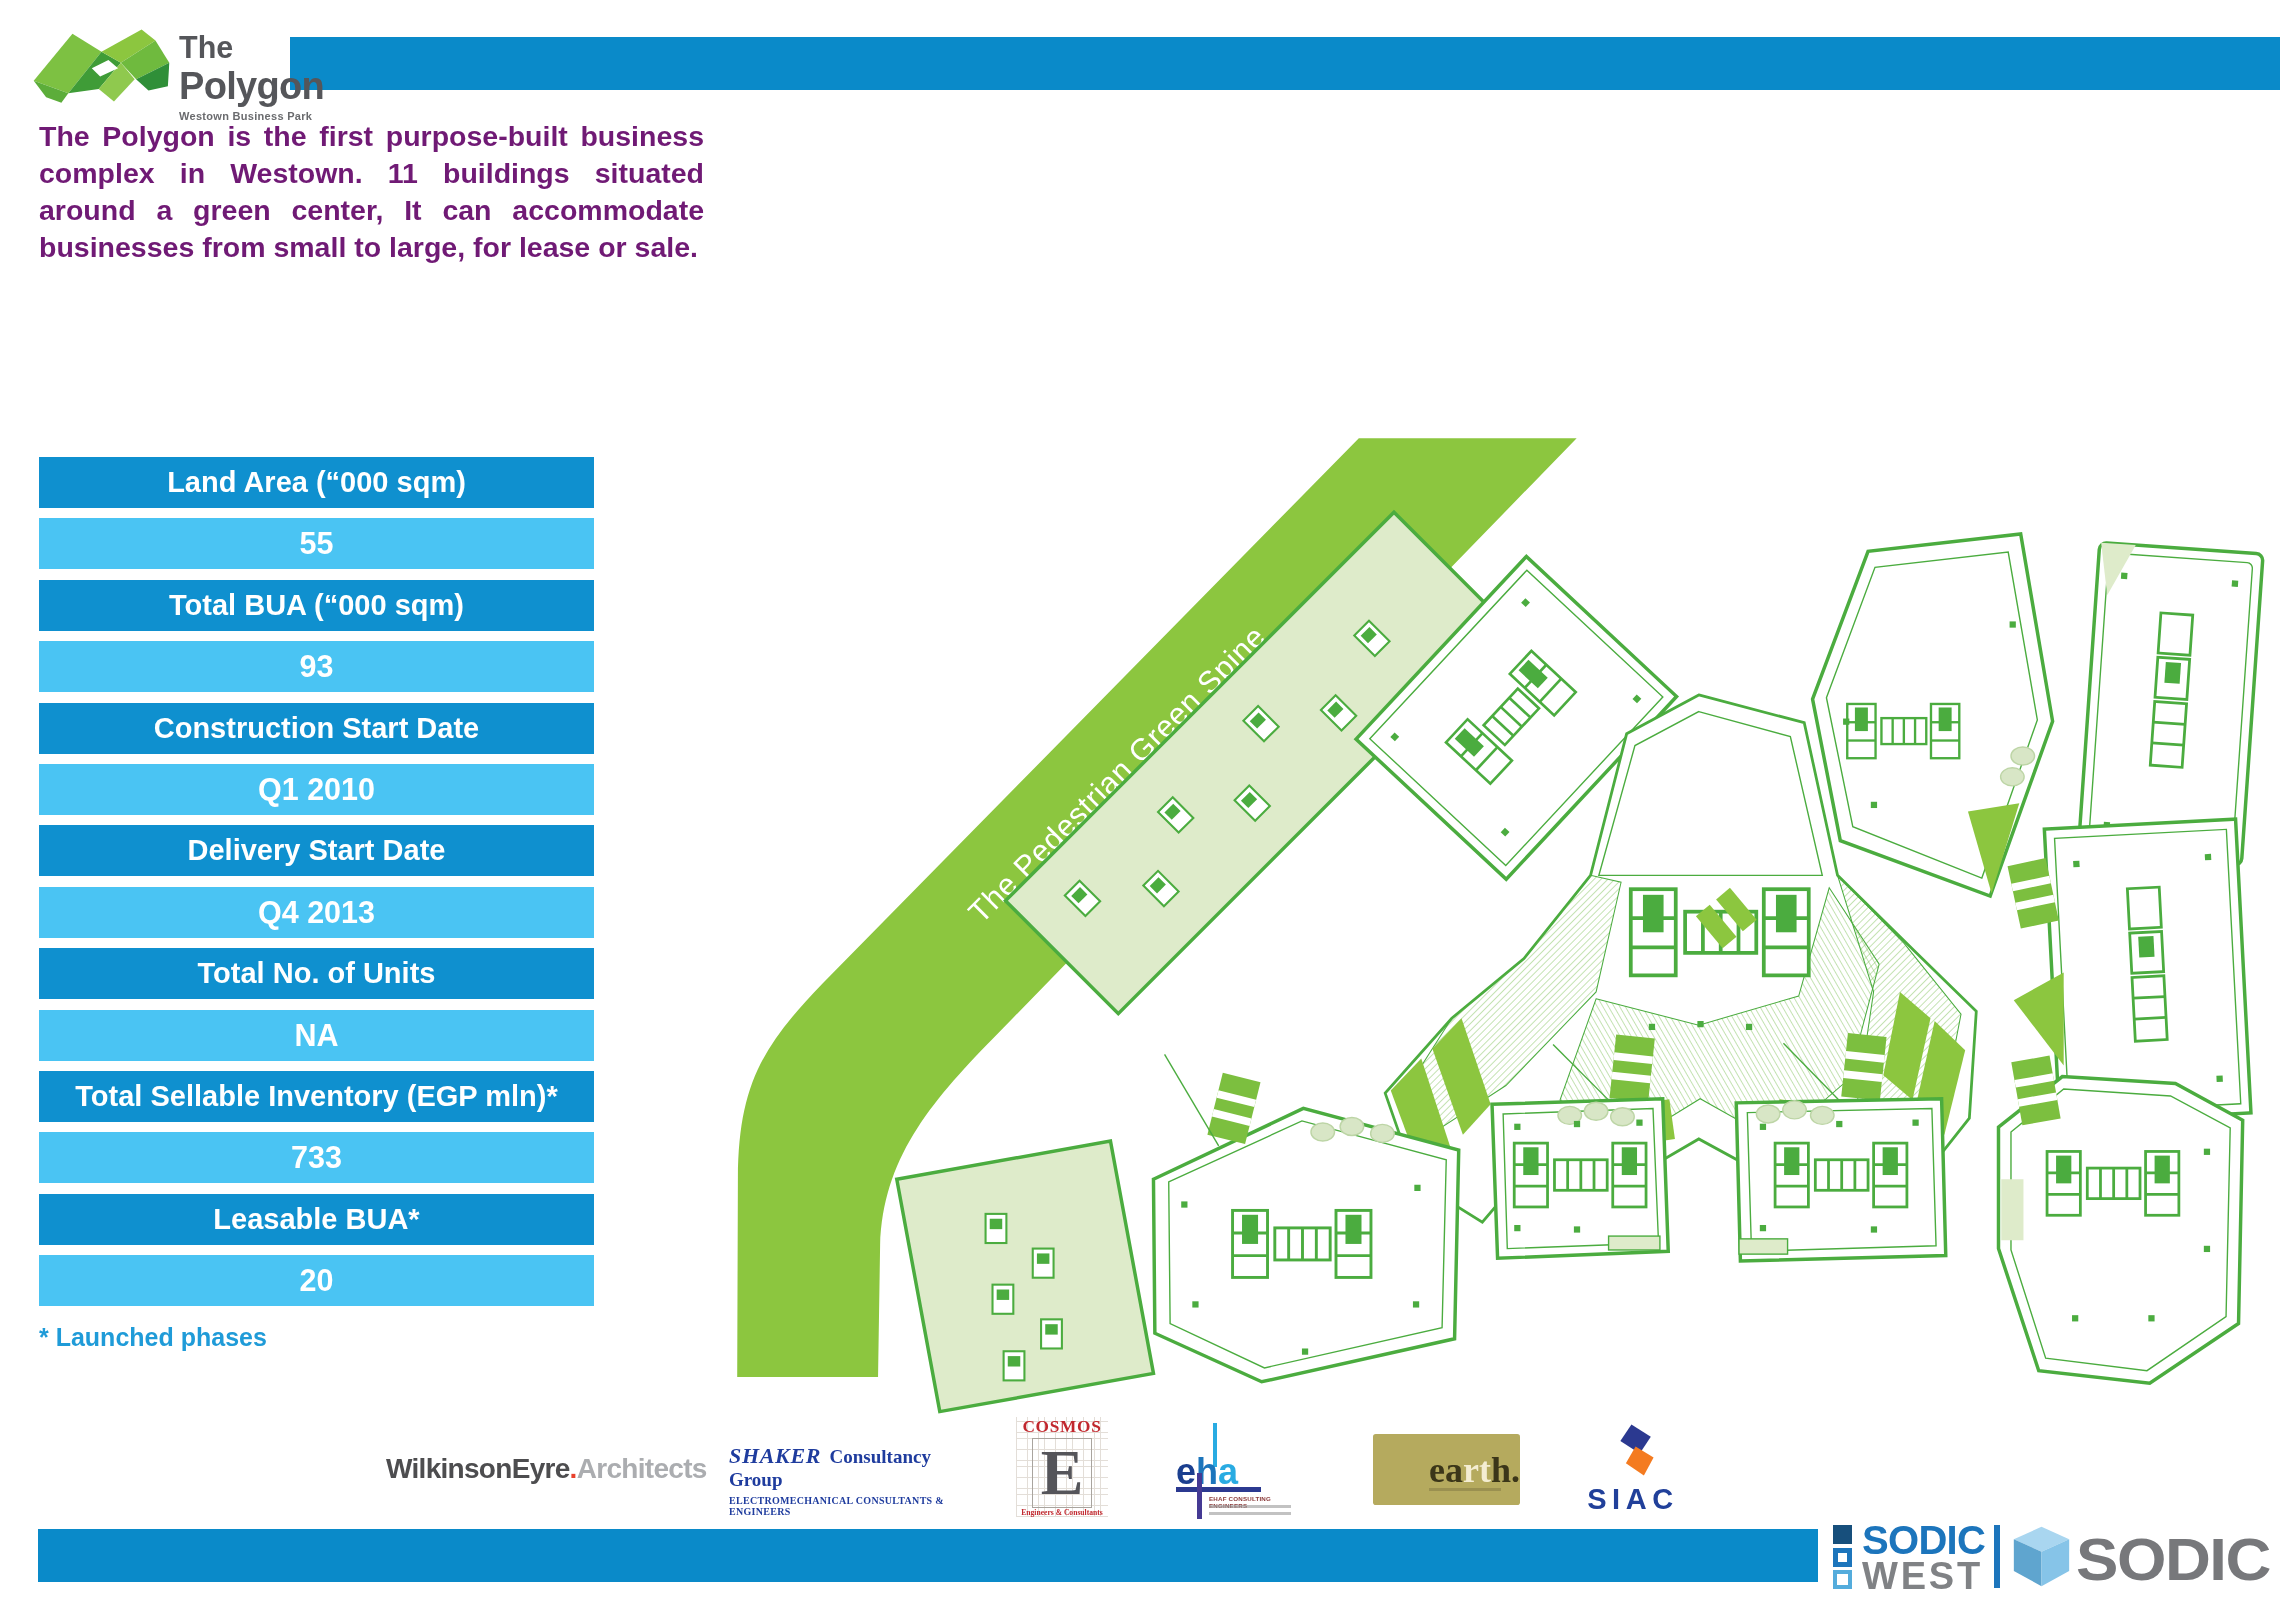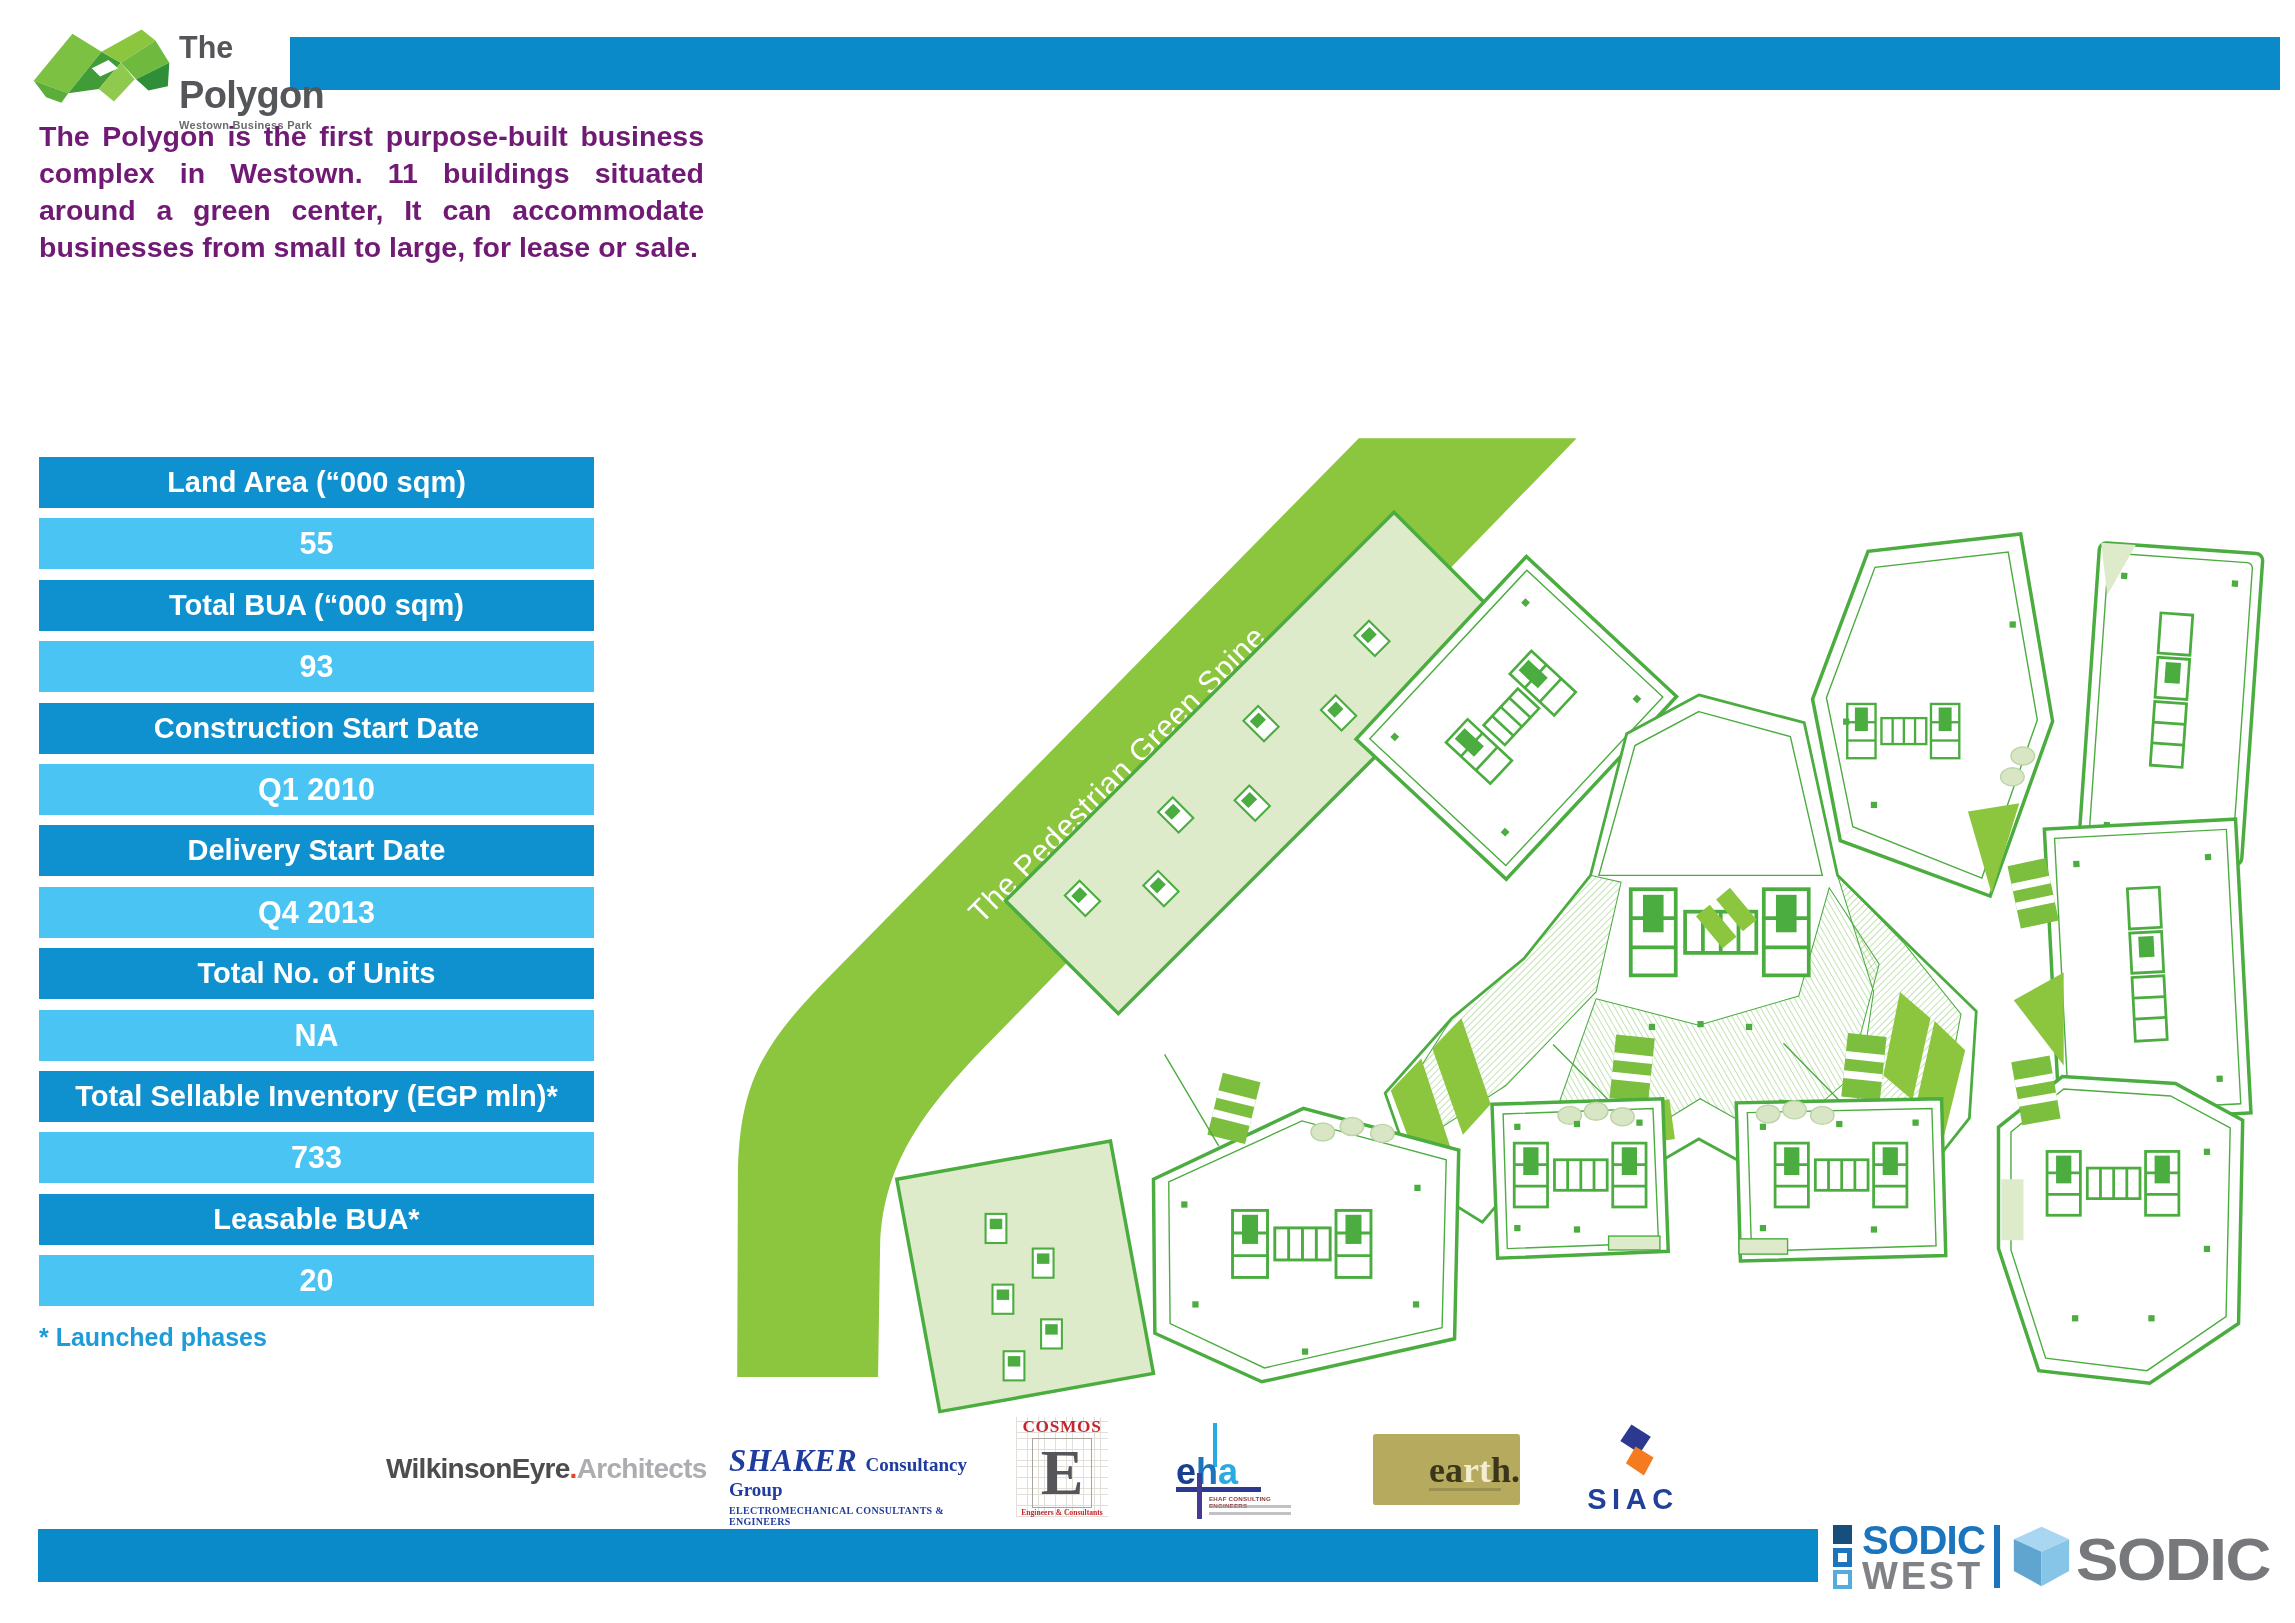--- a/index.html
+++ b/index.html
@@ -5,41 +5,41 @@
   html,body{margin:0;padding:0;background:#fff;}
   body{width:2295px;height:1623px;position:relative;overflow:hidden;
        font-family:"Liberation Sans",sans-serif;}
   .abs{position:absolute;}
 
   
   #top-bar{left:290px;top:37px;width:1990px;height:53px;background:#0A8AC9;}
   #brand-icon{left:32px;top:23.6px;}
   #brand-text{left:179px;top:32px;color:#55565A;}
   #brand-line1{font-size:30.5px;font-weight:700;line-height:1.0;}
-  #brand-line2{font-size:38px;font-weight:700;line-height:1.0;margin-top:13px;letter-spacing:-0.7px;}
+  #brand-line2{font-size:38px;font-weight:700;line-height:1.0;margin-top:4px;letter-spacing:-0.7px;}
   #brand-sub{font-size:11px;font-weight:700;color:#6A6B6E;margin-top:5.6px;letter-spacing:0.3px;}
 
   
   #intro{left:39px;top:118px;width:665px;font-size:28.5px;font-weight:700;
          color:#701a75;line-height:1.3;text-align:justify;}
 
   
   #stats{left:39px;top:457px;width:525px;}
   .trow{width:555px;height:51px;margin-bottom:10.4px;display:flex;align-items:center;
         justify-content:center;color:#fff;font-weight:700;}
   .trow.h{background:#0F90CF;font-size:29px;}
   .trow.v{background:#4AC4F3;font-size:30.5px;}
   #footnote{left:39px;top:1323px;font-size:25px;font-weight:700;color:#1F9BD8;}
 
   
   #wilkinson{left:354px;top:1453px;font-size:28px;font-weight:700;letter-spacing:-0.7px;margin-left:32px;}
   #wilkinson .w1{color:#4D4D4F;} #wilkinson .wdot{color:#E8412C;} #wilkinson .w2{color:#ABADB0;}
 
   #shaker{left:729px;top:1443px;width:250px;color:#1F3C9E;}
-  #shaker .s1{font-family:"Liberation Serif",serif;font-style:italic;font-weight:700;font-size:31px;letter-spacing:0.7px;}
+  #shaker .s1{font-family:"Liberation Serif",serif;font-style:italic;font-weight:700;font-size:22px;letter-spacing:0.7px;}
   #shaker .s2{font-family:"Liberation Serif",serif;font-weight:700;font-size:19px;margin-left:8.3px;}
   #shaker .s3{font-family:"Liberation Serif",serif;font-weight:700;font-size:10px;margin-top:4.2px;letter-spacing:0.3px;}
 
   #cosmos{left:1016px;top:1417px;width:92px;text-align:center;
           background-image:repeating-linear-gradient(0deg,#e3ded8 0 0.7px,transparent 0.7px 5.6px),
                            repeating-linear-gradient(90deg,#e3ded8 0 0.7px,transparent 0.7px 5.6px);}
   #cosmos .c1{font-family:"Liberation Serif",serif;font-weight:700;font-size:17.3px;color:#C1272D;letter-spacing:0.7px;}
   #cosmos .cbox{width:58px;height:68px;margin:0.7px auto;border:0.7px solid #A9A49E;
           display:flex;align-items:center;justify-content:center;}
   #cosmos .cE{font-family:"Liberation Serif",serif;font-weight:700;font-size:64px;color:#55555A;line-height:1;}

